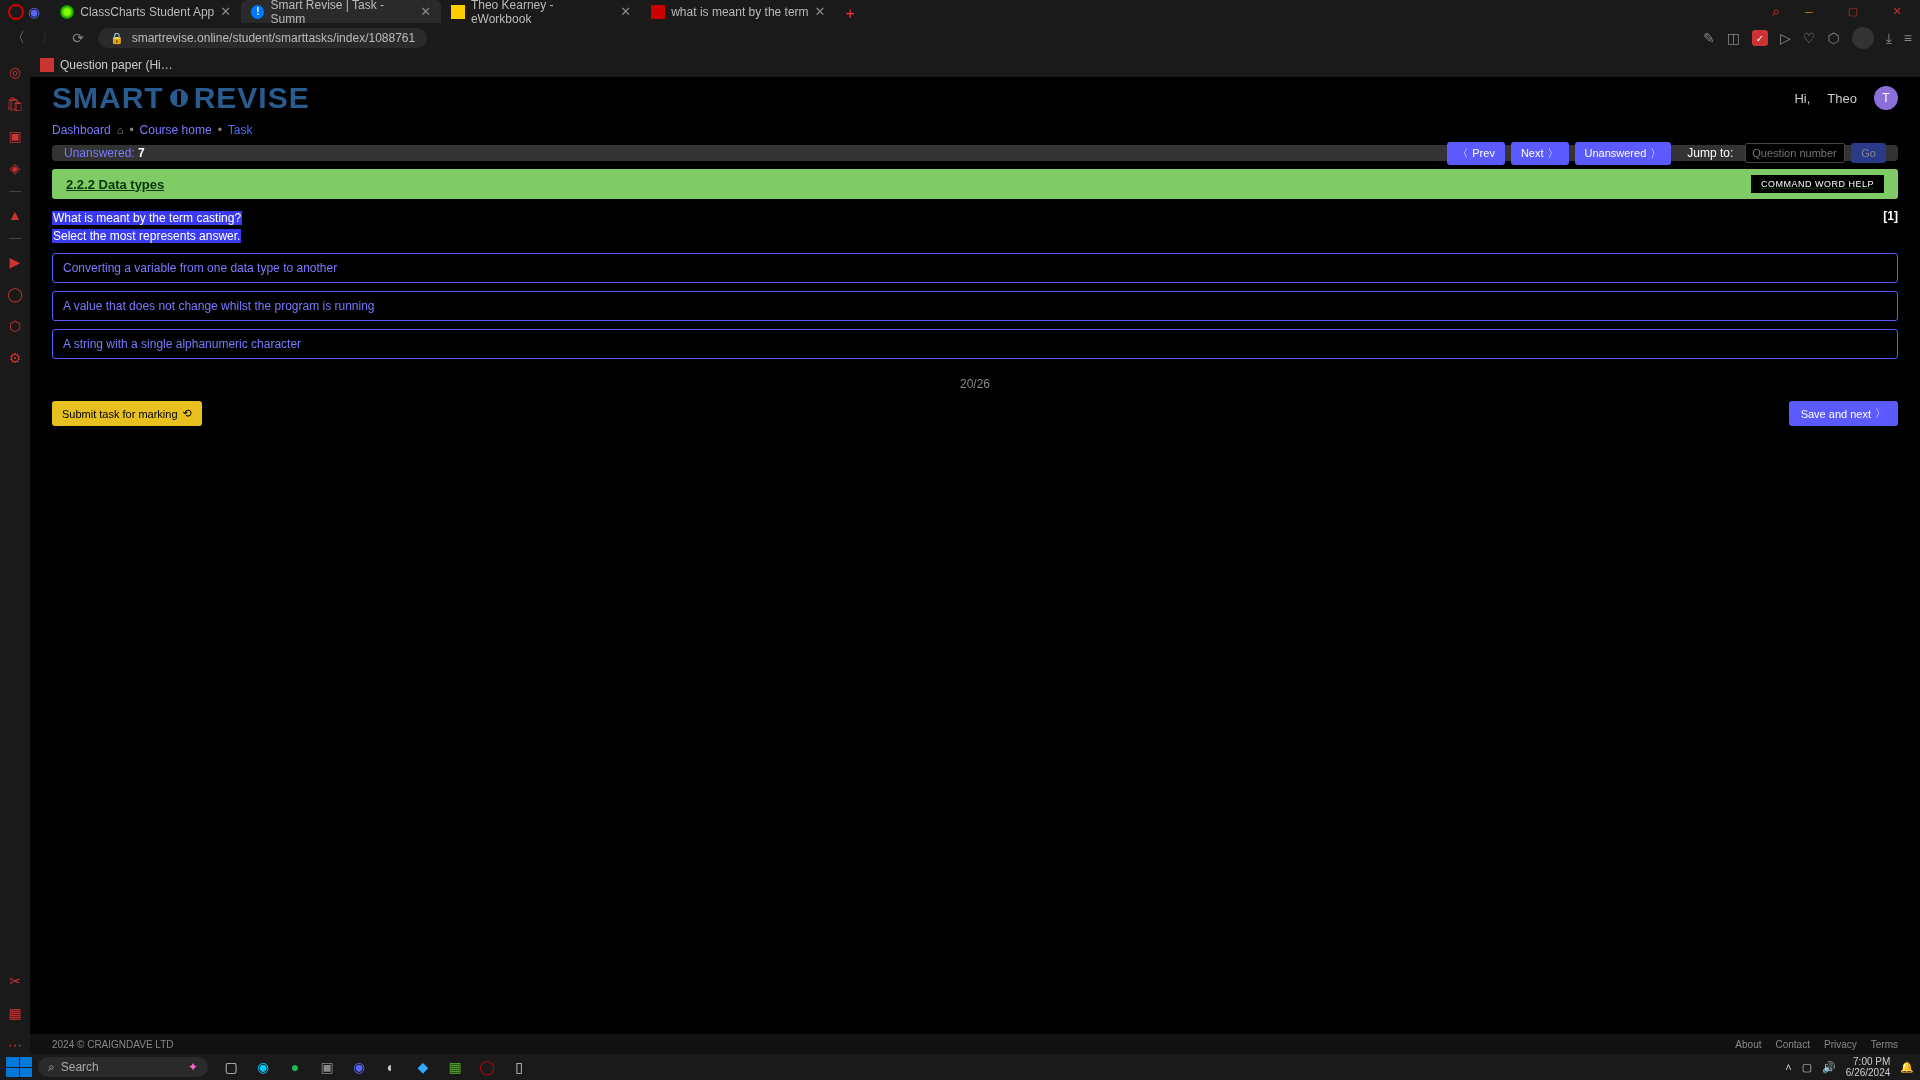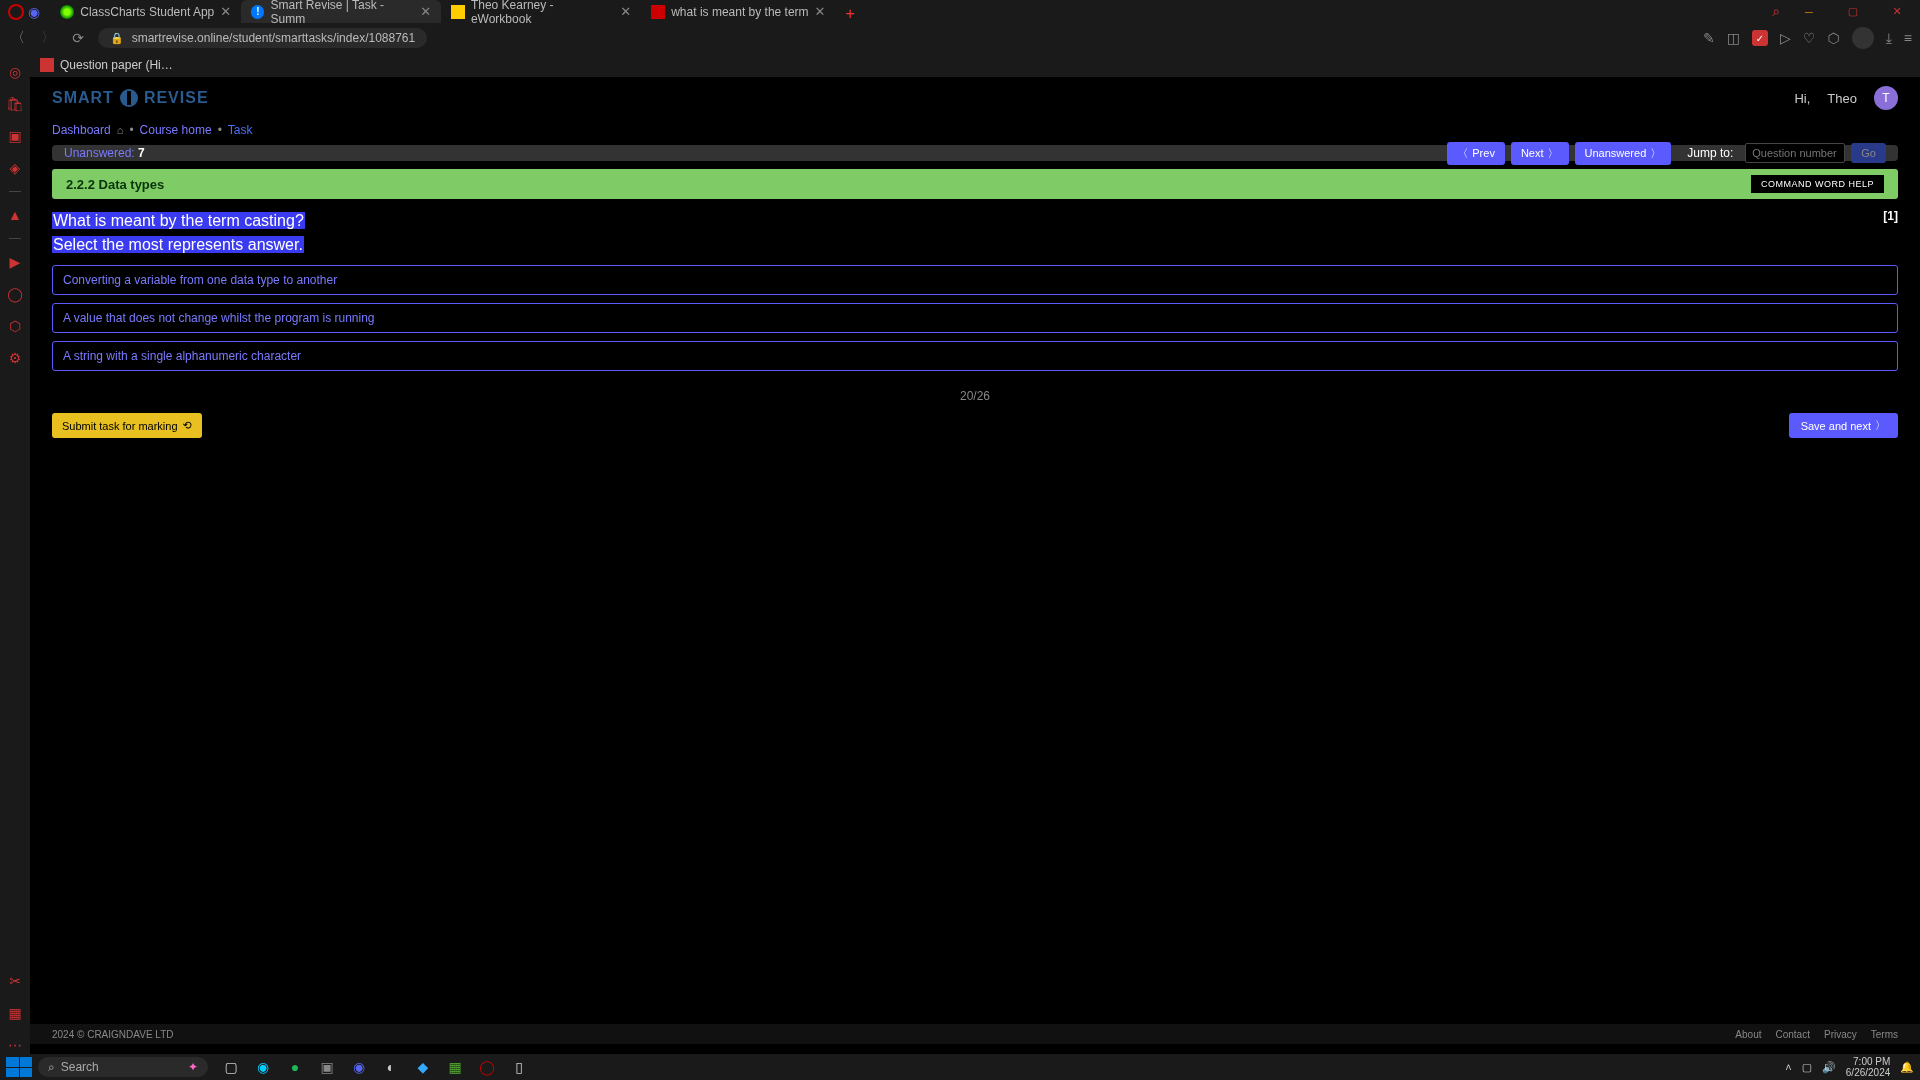--- a/index.html
+++ b/index.html
@@ -39,21 +39,21 @@
 .bm-ico { width:14px; height:14px; background:#cc3333; }
 
 
 .leftrail { position:absolute; left:0; top:53px; bottom:26px; width:30px; background:#1a1a1a; display:flex; flex-direction:column; align-items:center; gap:14px; padding-top:10px; }
 .leftrail .ri { color:#cc3333; font-size:14px; width:18px; height:18px; display:flex; align-items:center; justify-content:center; }
 .leftrail .sep { width:12px; height:1px; background:#444; }
 
 
 .page { position:absolute; left:30px; top:77px; right:0; bottom:26px; background:#000; overflow:hidden; }
 .page-header { height:42px; display:flex; align-items:center; padding:0 22px; }
-.logo { font-size:16px; font-weight:bold; letter-spacing:1px; color:#2a5b8e; display:flex; align-items:center; gap:6px; }
+.logo { font-size:30px; font-weight:bold; letter-spacing:1px; color:#2a5b8e; display:flex; align-items:center; gap:6px; }
 .logo-ico { width:18px; height:18px; background:#2a5b8e; border-radius:50%; position:relative; }
 .logo-ico::after { content:""; position:absolute; left:7px; top:2px; width:4px; height:14px; background:#000; }
 .greet { margin-left:auto; font-size:13px; color:#ccc; display:flex; align-items:center; gap:17px; }
 .user-av { width:24px; height:24px; border-radius:50%; background:#8a6fd8; color:#fff; display:flex; align-items:center; justify-content:center; font-size:12px; }
 
 .crumbs { padding:4px 22px 8px; font-size:12px; display:flex; align-items:center; gap:6px; }
 .crumbs a { color:#7a7aff; cursor:pointer; }
 .crumbs .cur { color:#4a6fff; }
 .crumbs .sep2 { color:#888; }
 .home-ico { color:#888; font-size:11px; }
@@ -61,38 +61,38 @@
 .content { padding:0 22px; }
 .toolbar { background:#333; border-radius:4px; height:16px; display:flex; align-items:center; padding:0 12px; font-size:12px; }
 .unans { color:#7a7aff; }
 .unans b { color:#fff; }
 .tb-right { margin-left:auto; display:flex; align-items:center; gap:6px; }
 .btn { background:#5a5aff; color:#fff; border:none; border-radius:3px; padding:4px 10px; font-size:11px; cursor:pointer; display:inline-flex; align-items:center; gap:4px; }
 .jump-lbl { color:#fff; margin:0 6px 0 10px; }
 .jump-in { background:#000; border:1px solid #444; color:#888; padding:3px 6px; font-size:11px; width:100px; border-radius:2px; }
 .go-btn { background:#2a3a8a; color:#888; }
 
-.topic-bar { background:#7fcc66; color:#0a330a; border-radius:3px; margin-top:8px; height:30px; display:flex; align-items:center; padding:0 14px; font-size:13px; font-weight:bold; }
+.topic-bar { background:#7fcc66; color:#0a330a; border-radius:3px; margin-top:8px; height:30px; display:flex; align-items:center; padding:0 14px; font-size:13px; font-weight:bold;text-decoration:underline; }
 .help-btn { margin-left:auto; background:#000; color:#fff; border:none; padding:4px 10px; font-size:9px; letter-spacing:0.5px; cursor:pointer; }
 
 .q-area { padding:10px 0; }
-.q-text { font-size:16px; line-height:1.5; }
+.q-text { font-size:12px; line-height:1.5; }
 .q-text span { background:#3a3af0; color:#fff; padding:0 1px; }
 .marks { float:right; color:#fff; font-size:12px; font-weight:bold; }
 
 .opt { border:1px solid #5a5aff; border-radius:3px; padding:7px 10px; margin-top:8px; font-size:12px; color:#7a7aff; cursor:pointer; }
 .opt:first-of-type { margin-top:14px; }
 
 .progress { text-align:center; color:#888; font-size:12px; margin-top:18px; }
 
 .actions { display:flex; margin-top:10px; }
 .submit-btn { background:#e8c020; color:#000; border:none; border-radius:3px; padding:5px 10px; font-size:11px; cursor:pointer; display:inline-flex; align-items:center; gap:5px; }
 .save-btn { margin-left:auto; background:#5a5aff; color:#fff; border:none; border-radius:3px; padding:5px 12px; font-size:11px; cursor:pointer; display:inline-flex; align-items:center; gap:4px; }
 
-.footer { position:absolute; bottom:10px; left:0; right:0; height:20px; background:#111; display:flex; align-items:center; padding:0 22px; font-size:10px; color:#888; }
+.footer { position:absolute; bottom:0; left:0; right:0; height:20px; background:#111; display:flex; align-items:center; padding:0 22px; font-size:10px; color:#888; }
 .footer-right { margin-left:auto; display:flex; gap:14px; }
 .footer-right span { color:#888; cursor:pointer; }
 
 
 .taskbar { position:absolute; left:0; right:0; bottom:0; height:26px; background:#1a1a1a; display:flex; align-items:center; padding:0 6px; font-size:12px; }
 .start { width:26px; height:20px; display:grid; grid-template-columns:1fr 1fr; grid-template-rows:1fr 1fr; gap:1px; cursor:pointer; }
 .start div { background:#0078d7; }
 .search-box { background:#2a2a2a; border-radius:14px; padding:3px 10px; display:flex; align-items:center; gap:6px; color:#aaa; margin-left:6px; width:170px; }
 .tb-apps { display:flex; gap:6px; margin-left:10px; }
 .tb-app { width:26px; height:20px; display:flex; align-items:center; justify-content:center; font-size:14px; }

